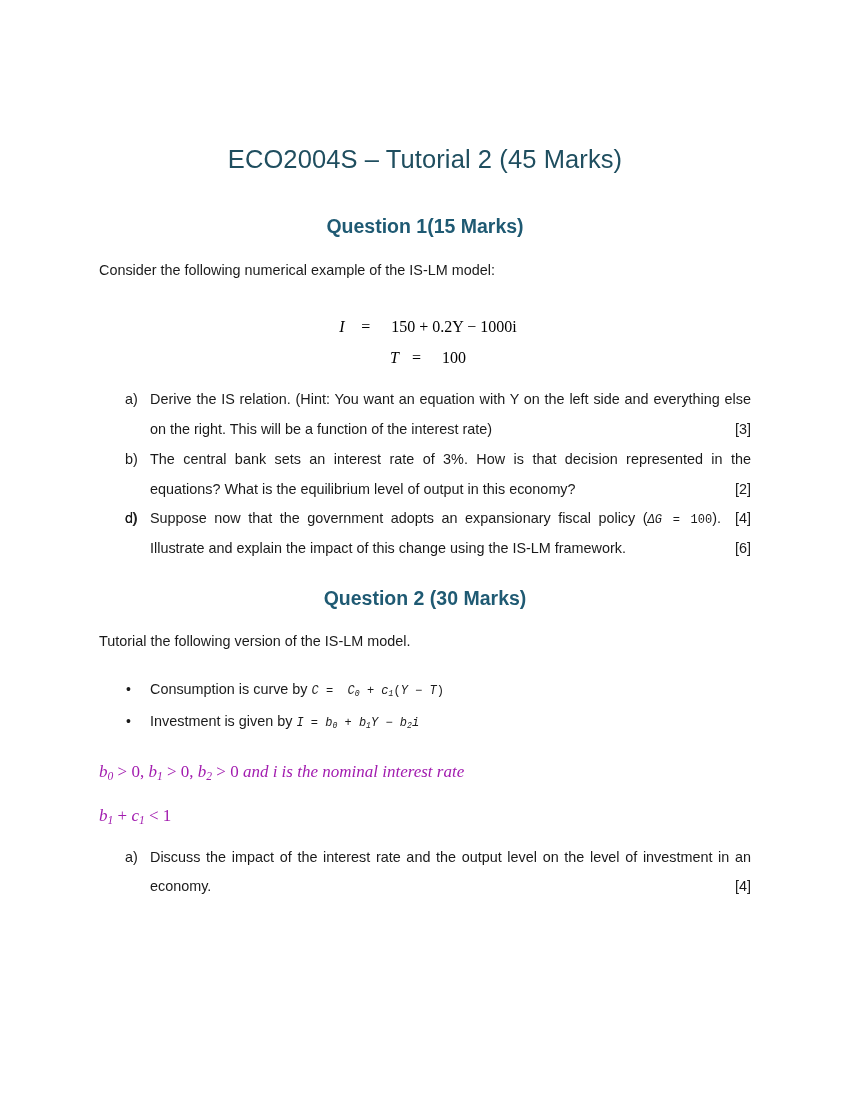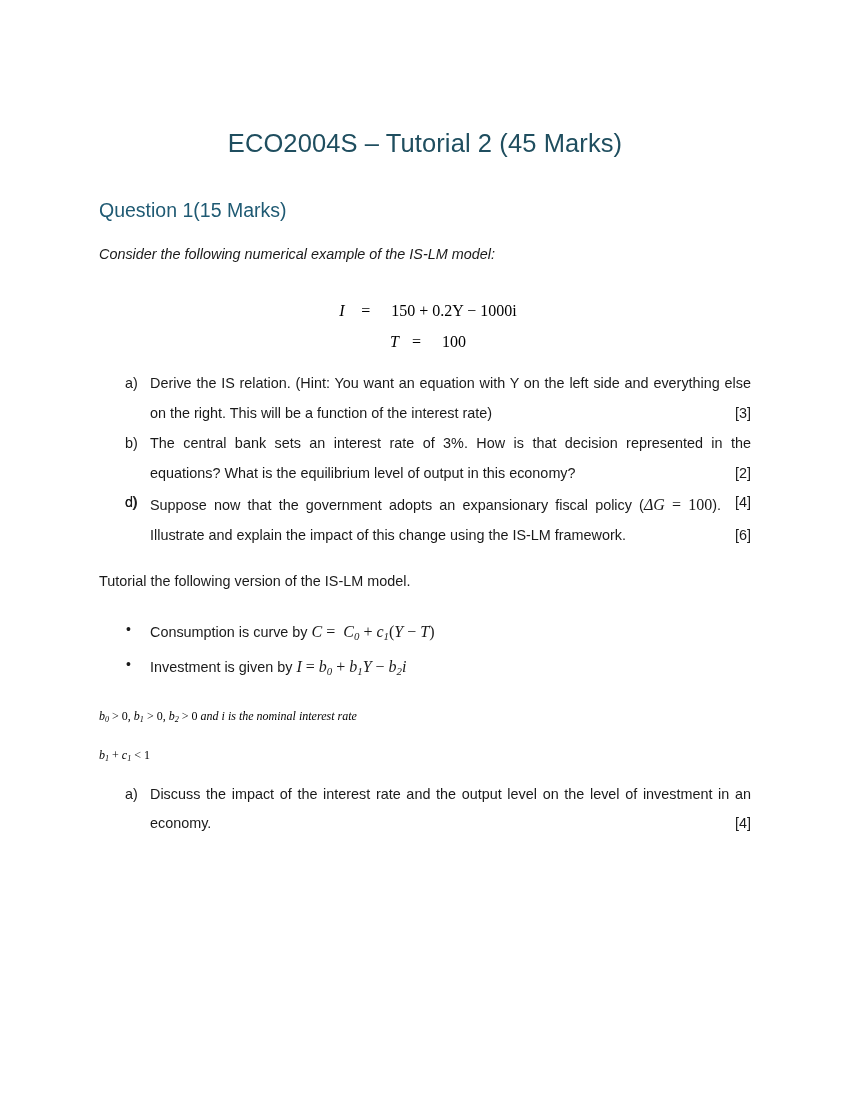--- a/index.html
+++ b/index.html
@@ -18,55 +18,56 @@
   .page {
     position: absolute;
     left: 0; top: 0;
     width: 850px;
     height: 1100px;
     background: #ffffff;
   }
   .content {
     position: absolute;
     left: 99px;
-    top: 0;
+    top: 16px;
     width: 652px;
   }
 
   
   .doc-title {
     text-align: center;
     color: #1f4e5f;
     font-size: 25.5px;
     font-weight: 400;
     letter-spacing: 0.1px;
     margin: 0;
     padding-top: 128px;
     line-height: 1.25;
   }
 
   
   .section-heading {
     color: #1f5a73;
     font-size: 19.5px;
-    font-weight: 400;
+    font-weight: 700;
     margin: 0;
     line-height: 1.3;
+    text-align: center;
   }
   .q1-heading { padding-top: 38px; }
   .q2-heading { padding-top: 22px; }
 
   
   .body-text {
     font-size: 14.4px;
     color: #1a1a1a;
     line-height: 1.45;
     margin: 0;
   }
-  .intro-1 { padding-top: 21px; font-style: italic; }
+  .intro-1 { padding-top: 21px; }
   .intro-2 { padding-top: 20px; }
 
   
   .math {
     font-family: "Liberation Serif", "DejaVu Serif", serif;
     font-style: italic;
     font-size: 16px;
     color: #000;
     white-space: nowrap;
   }
@@ -155,40 +156,40 @@
     left: 27px;
     top: 0;
     font-size: 14px;
     line-height: 2.2;
   }
 
   
   .cond-line {
     font-family: "Liberation Serif", "DejaVu Serif", serif;
     font-style: italic;
-    font-size: 12px;
-    color: #000000;
+    font-size: 17px;
+    color: #a21caf;
     line-height: 1.0;
   }
   .cond-1 { padding-top: 25px; }
   .cond-2 { padding-top: 27px; }
   .cond-line sub {
     font-size: 0.68em;
     vertical-align: -0.28em;
     line-height: 0;
   }
   .cond-line .num, .cond-line .op {
     font-style: normal;
   }
 
   .nowrap { white-space: nowrap; }
   .inline-math {
-    font-family: Liberation Serif, serif;
-    font-style: italic;
-    font-size: 16px;
+    font-family: Liberation Mono, monospace;
+    font-style: italic;
+    font-size: 12px;
     white-space: nowrap;
   }
   .inline-math sub {
     font-size: 0.68em;
     vertical-align: -0.28em;
     line-height: 0;
   }
   .inline-math .num, .inline-math .op, .inline-math .paren {
     font-style: normal;
   }
@@ -236,20 +237,21 @@
       <li>
         <span class="marker">c)</span><span class="marks">[4]</span>
       </li>
 
       <li>
         <span class="marker">d)</span><span>Suppose now that the government adopts an expansionary fiscal policy (</span><span class="inline-math nowrap"><span>Δ</span><span>G</span><span class="op">&nbsp;=&nbsp;</span><span class="num">100</span></span><span>). Illustrate and explain the impact of this change using the IS-LM framework.</span><span class="marks">[6]</span>
       </li>
 
     </ol>
 
+    <h2 class="section-heading q2-heading">Question 2 (30 Marks)</h2>
 
     <p class="body-text intro-2">Tutorial the following version of the IS-LM model.</p>
 
     <ul class="bullet-list">
 
       <li>
         <span class="dot">•</span><span>Consumption is curve by</span>&nbsp;<span class="inline-math">C<span class="op">&nbsp;=&nbsp;</span>&nbsp;C<sub>0</sub><span class="op">&nbsp;+&nbsp;</span>c<sub>1</sub><span class="paren">(</span>Y<span class="op">&nbsp;−&nbsp;</span>T<span class="paren">)</span></span>
       </li>
 
       <li>

